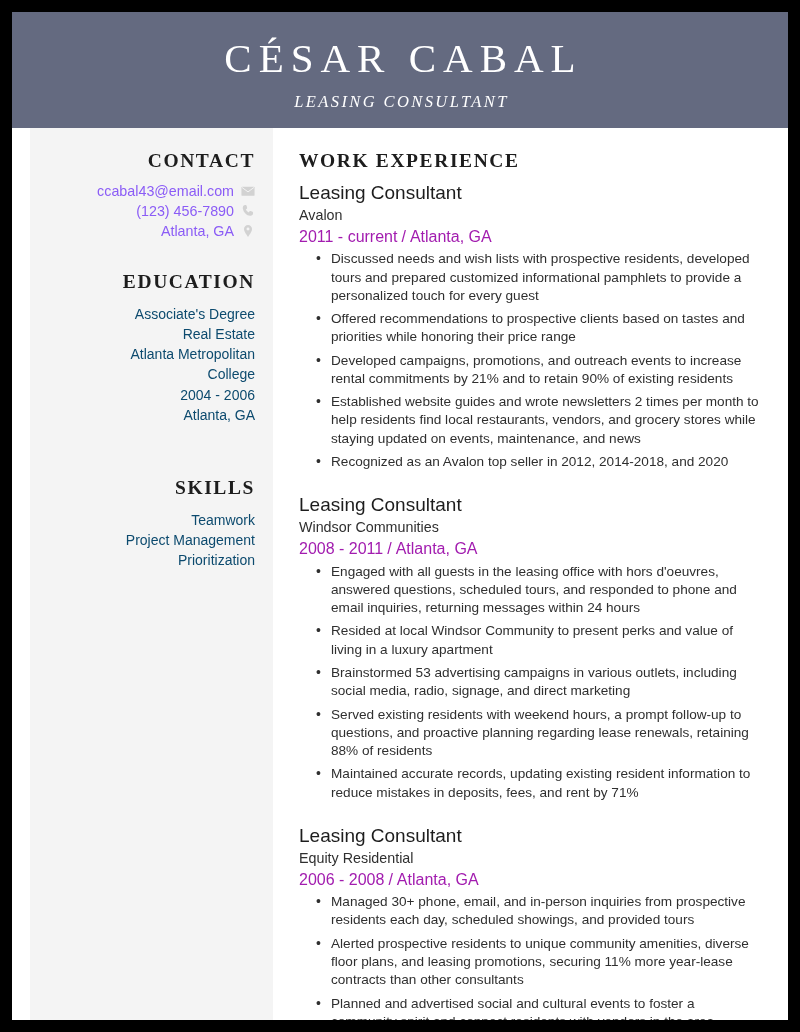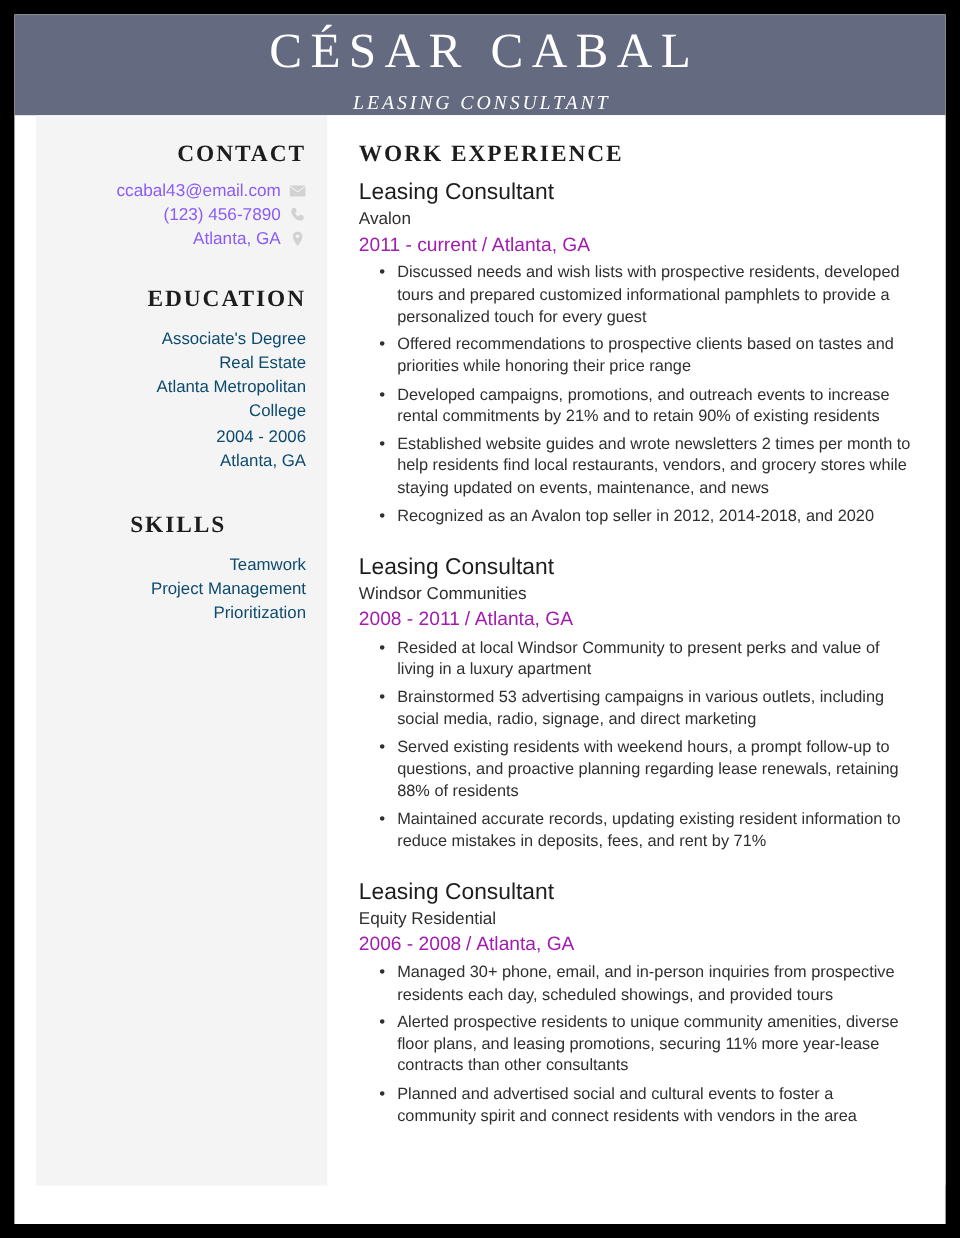--- a/index.html
+++ b/index.html
@@ -18,21 +18,21 @@
     left: 12px;
     top: 12px;
     width: 776px;
     height: 1008px;
     background: #ffffff;
     overflow: hidden;
   }
 
   
   .header {
-    height: 84px;
+    height: 116px;
     background: #646a80;
     display: flex;
     flex-direction: column;
     align-items: center;
     justify-content: center;
     box-sizing: border-box;
     padding-top: 9px;
   }
   .header-name {
     font-family: "Liberation Serif", serif;
@@ -79,21 +79,21 @@
   .sec-heading {
     font-family: "Liberation Serif", serif;
     font-weight: bold;
     color: #1d1d1d;
     font-size: 19.5px;
     letter-spacing: 1.6px;
     margin: 0 0 11px 0;
   }
   .sidebar .sec-heading { text-align: right; }
   .sec-heading.education { margin-top: 32px; }
-  .sec-heading.skills { margin-top: 34px; text-align: center; }
+  .sec-heading.skills { margin-top: 52px; }
 
   
   .contact-row {
     display: flex;
     align-items: center;
     justify-content: flex-end;
     gap: 7px;
     margin-bottom: 4px;
   }
   .contact-text {
@@ -239,20 +239,21 @@
         </ul>
       </div>
 
       <div class="job">
         <div class="job-title">Leasing Consultant</div>
         <div class="job-company">Windsor Communities</div>
         <div class="job-meta">
           <span>2008 - 2011</span><span class="sep">/</span><span>Atlanta, GA</span>
         </div>
         <ul class="bullets">
+          <li>Engaged with all guests in the leasing office with hors d'oeuvres, answered questions, scheduled tours, and responded to phone and email inquiries, returning messages within 24 hours</li>
           <li>Resided at local Windsor Community to present perks and value of living in a luxury apartment</li>
           <li>Brainstormed 53 advertising campaigns in various outlets, including social media, radio, signage, and direct marketing</li>
           <li>Served existing residents with weekend hours, a prompt follow-up to questions, and proactive planning regarding lease renewals, retaining 88% of residents</li>
           <li>Maintained accurate records, updating existing resident information to reduce mistakes in deposits, fees, and rent by 71%</li>
         </ul>
       </div>
 
       <div class="job">
         <div class="job-title">Leasing Consultant</div>
         <div class="job-company">Equity Residential</div>

